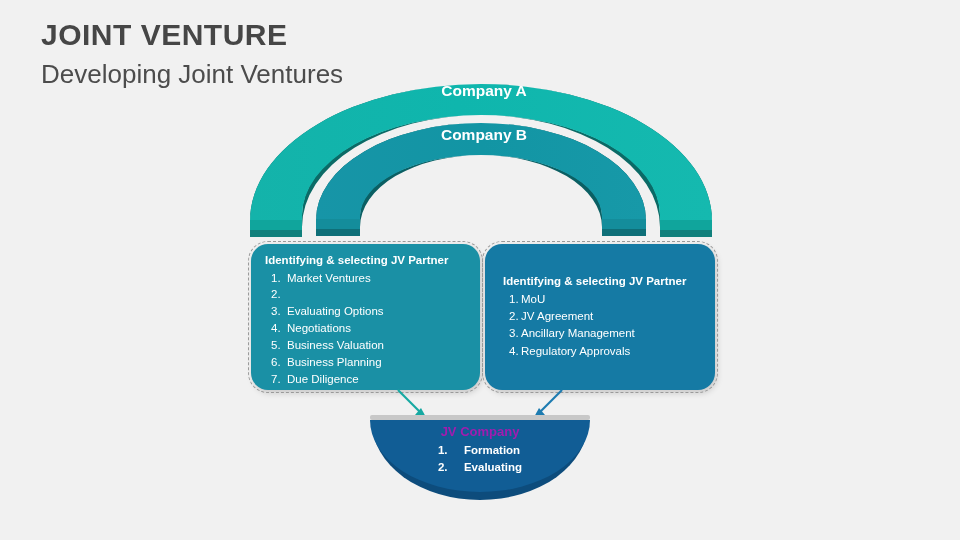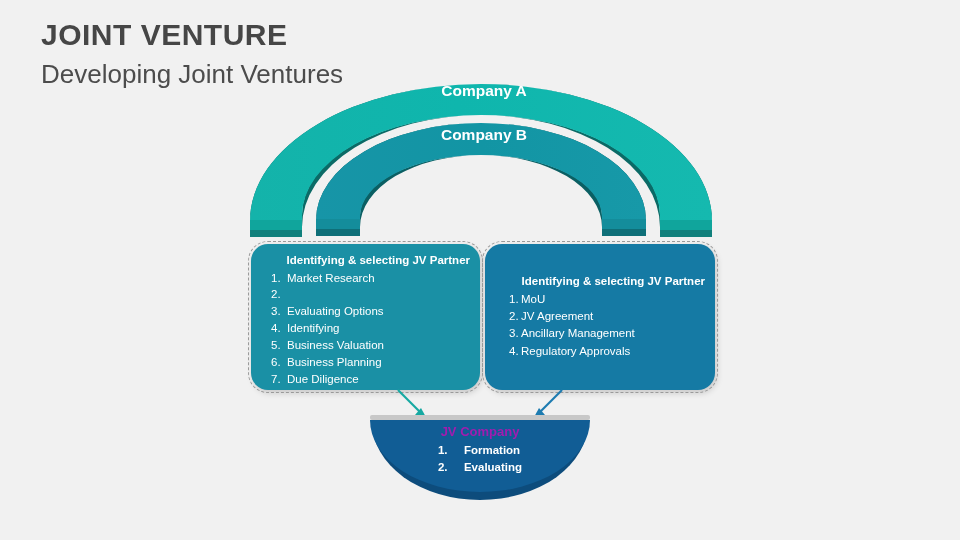--- a/index.html
+++ b/index.html
@@ -87,21 +87,20 @@
     flex-direction: column;
     justify-content: center;
   }
   .box-heading {
     color: #ffffff;
     font-size: 11.5px;
     font-weight: bold;
     line-height: 1.35;
     margin: 0 0 1px 3px;
     white-space: nowrap;
-    text-align: right;
   }
   #box-right .box-heading {
     margin-left: 7px;
   }
   ol.box-list {
     list-style: none;
     margin: 0;
     padding: 0;
   }
   ol.box-list li {
@@ -227,32 +226,32 @@
       <path d="M 366,165 L 410,165 L 410,172 L 366,172 Z" fill="#0f6f78"></path>
       <text class="arc-label" x="248" y="76" text-anchor="middle">Company B</text>
     </g>
   </svg>
 
   <div class="info-box" id="box-left">
     <div class="box-heading">Identifying &amp; selecting JV Partner</div>
     <ol class="box-list">
       <li>
         <span class="li-num">1.</span>
-        <span class="li-text">Market Research</span>
+        <span class="li-text">Market Ventures</span>
       </li>
       <li>
         <span class="li-num">2.</span>
       </li>
       <li>
         <span class="li-num">3.</span>
         <span class="li-text">Evaluating Options</span>
       </li>
       <li>
         <span class="li-num">4.</span>
-        <span class="li-text">Identifying</span>
+        <span class="li-text">Negotiations</span>
       </li>
       <li>
         <span class="li-num">5.</span>
         <span class="li-text">Business Valuation</span>
       </li>
       <li>
         <span class="li-num">6.</span>
         <span class="li-text">Business Planning</span>
       </li>
       <li>

